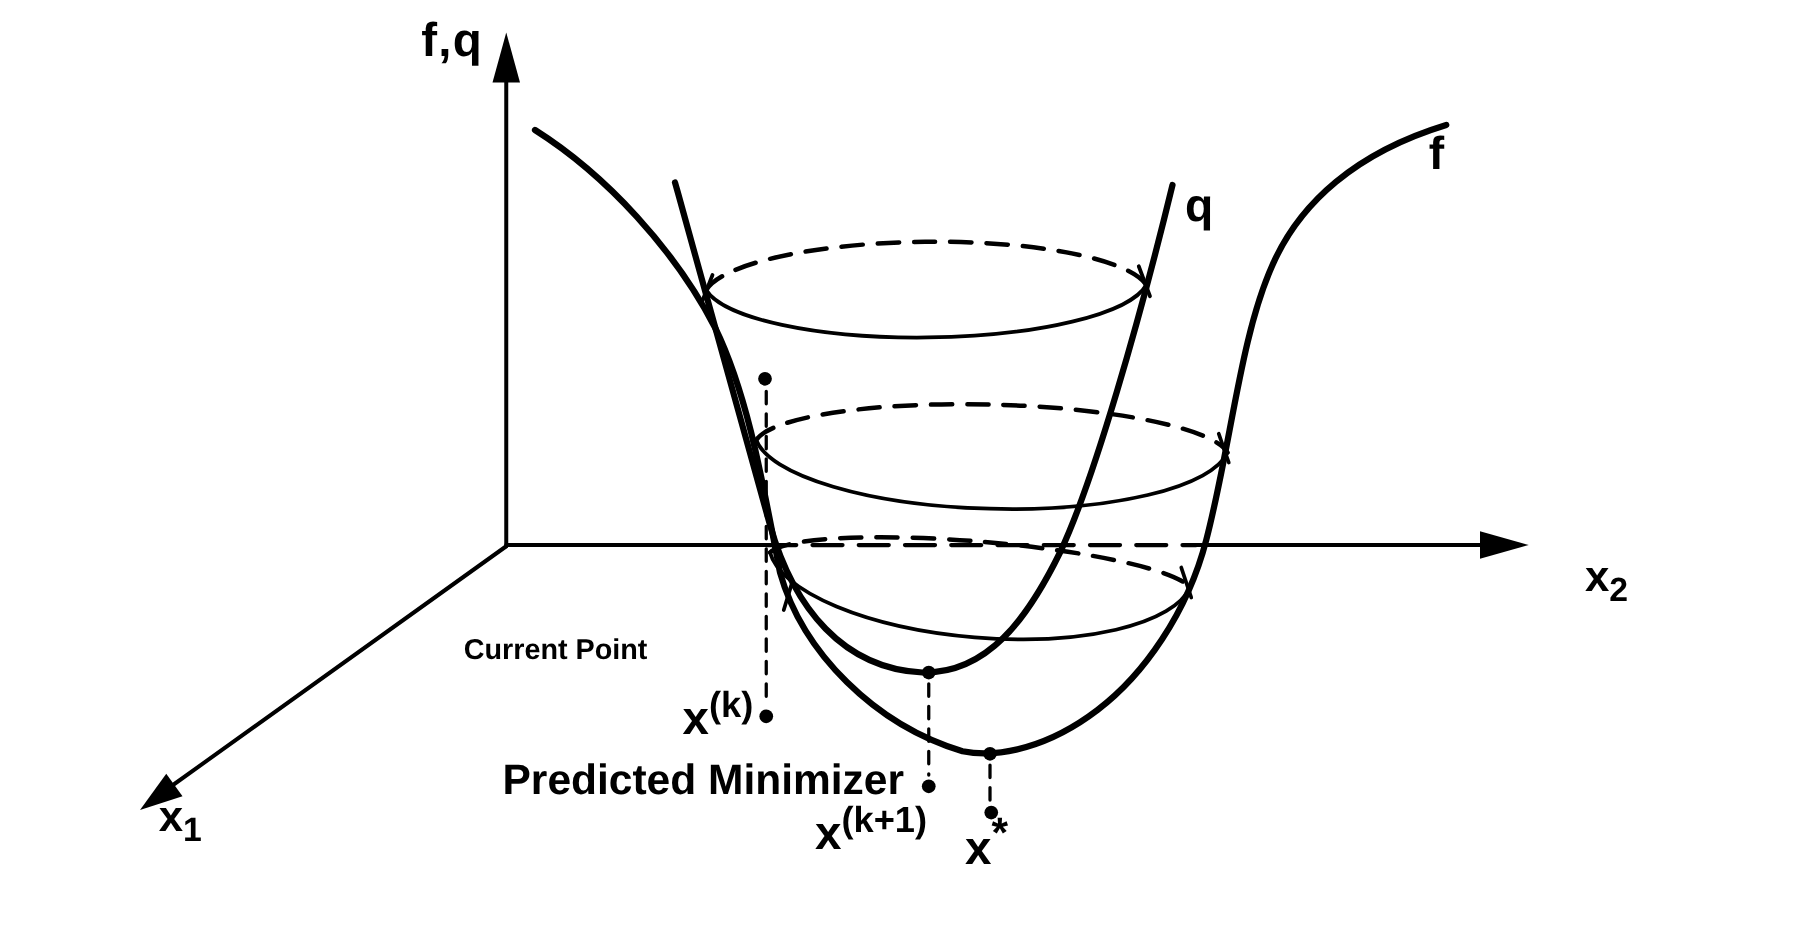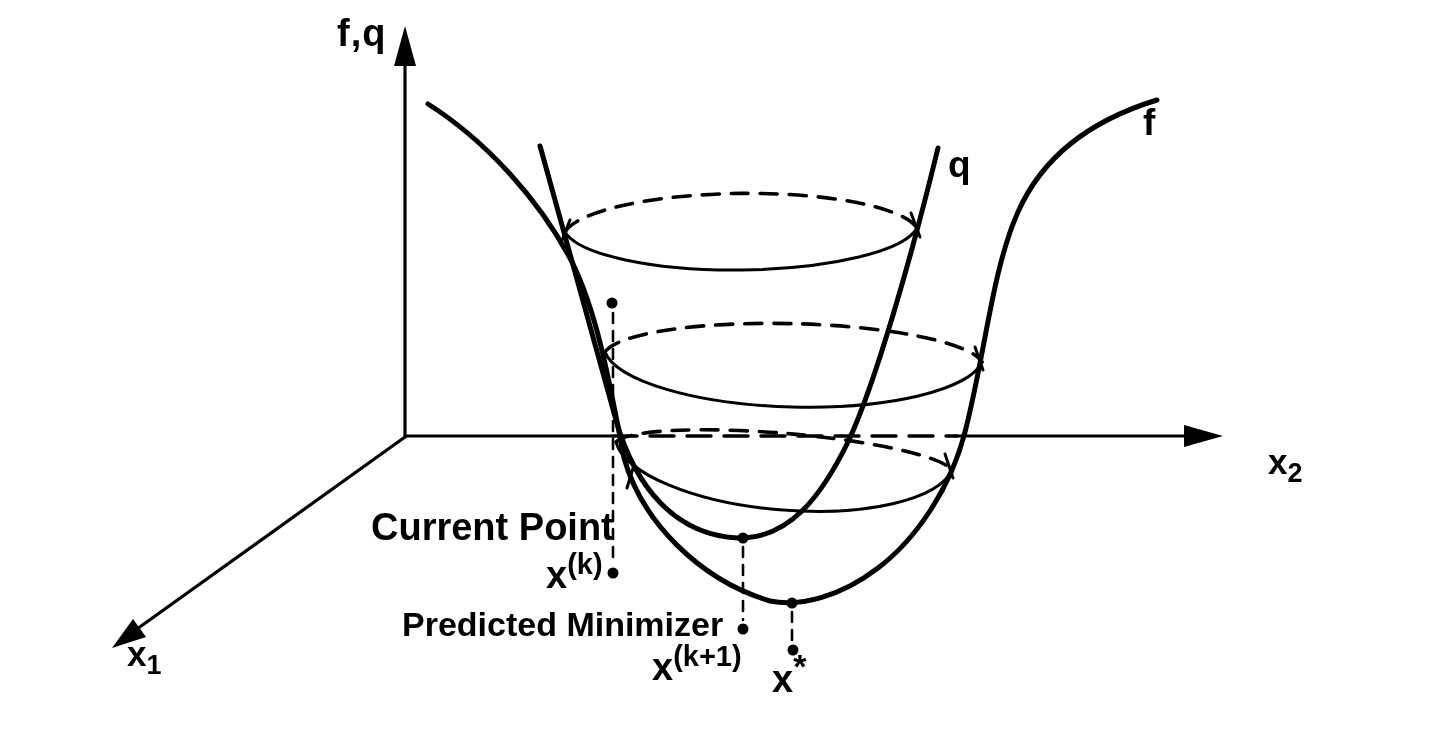--- a/index.html
+++ b/index.html
@@ -19,21 +19,21 @@
     font-weight: bold;
     white-space: nowrap;
     line-height: 1;
     user-select: none;
   }
   .axis-fq      { left: 337px; top: 14px;  font-size: 38px; letter-spacing: 1px; }
   .curve-f      { left: 1143px; top: 104px; font-size: 37px; }
   .curve-q      { left: 948px;  top: 146px; font-size: 37px; }
   .axis-x2      { left: 1268px; top: 444px; font-size: 35px; }
   .axis-x1      { left: 127px;  top: 636px; font-size: 35px; }
-  .caption-current   { left: 371px; top: 508px; font-size: 38px; }
+  .caption-current   { left: 371px; top: 508px; font-size: 23px; }
   .caption-predicted { left: 386px; top: 607px; font-size: 34px; margin-left: 16px; }
   .math-xk      { left: 546px; top: 556px; font-size: 38px; }
   .math-xk1     { left: 652px; top: 648px; font-size: 38px; }
   .math-xstar   { left: 772px; top: 660px; font-size: 38px; }
   .lbl sub { font-size: 27px; line-height: 0; }
   .lbl sup { font-size: 29px; line-height: 0; }
   .math-xstar sup { font-size: 34px; }
 
   .watermark {
     position: absolute;

